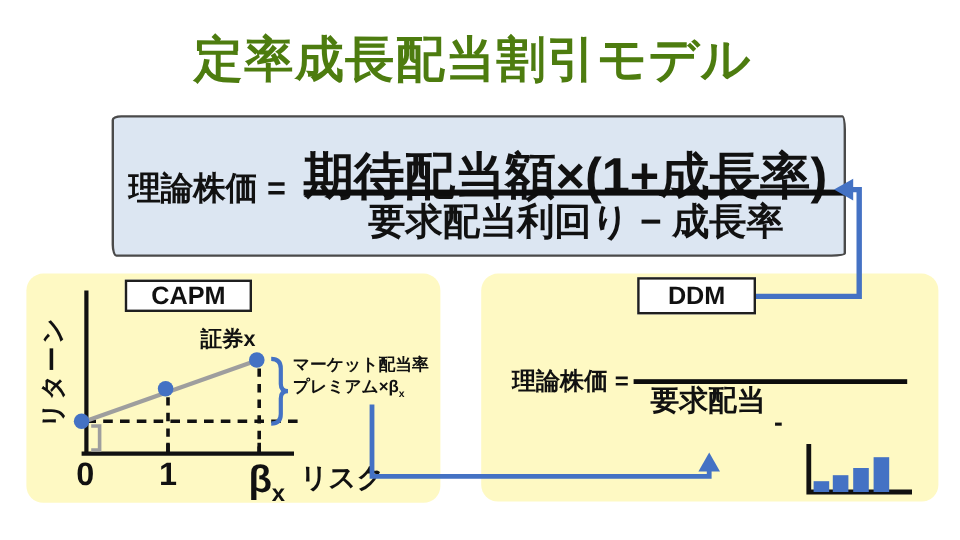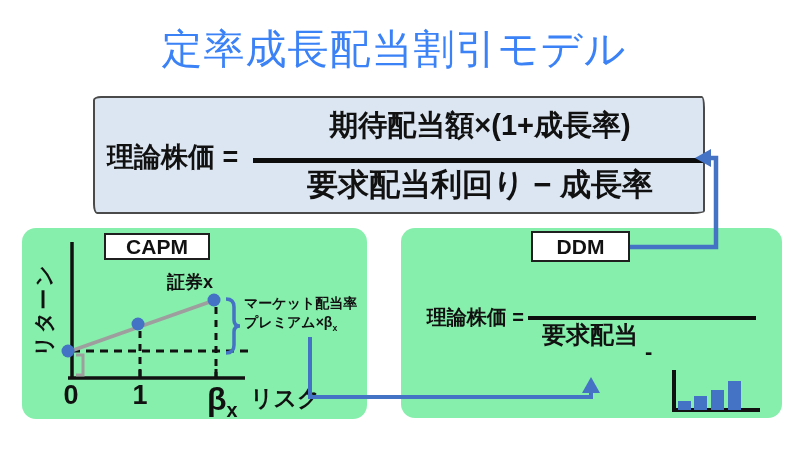--- a/index.html
+++ b/index.html
@@ -3,35 +3,35 @@
 <meta charset="utf-8">
 <style>
   html,body{margin:0;padding:0;background:#fff;}
   .stage{
     position:relative;width:800px;height:450px;overflow:hidden;background:#ffffff;
     font-family:"Liberation Sans","DejaVu Sans",sans-serif;color:#111;
   }
   
   .title{
     position:absolute;left:0;right:12px;top:22px;text-align:center;
-    font-size:41px;font-weight:400;letter-spacing:1px;color:#3b82f6;
+    font-size:41px;font-weight:700;letter-spacing:1px;color:#4d7c0f;
   }
   
   .formula-box{
     position:absolute;left:93px;top:96px;width:612px;height:118px;
     background:#DCE6F2;border:2px solid #4a4a4a;
     border-radius:8px 3px 12px 4px / 4px 12px 3px 10px;
     box-sizing:border-box;
   }
   .mf-lhs{position:absolute;left:12px;top:42px;font-size:27px;font-weight:800;line-height:34px;}
-  .mf-num{position:absolute;left:158px;top:8px;width:454px;text-align:center;font-size:29px;font-weight:800;}
+  .mf-num{position:absolute;left:158px;top:21px;width:454px;font-size:42px;font-weight:800;}
   .mf-bar{position:absolute;left:158px;top:60px;width:454px;height:4.5px;background:#0d0d0d;}
   .mf-den{position:absolute;left:158px;top:66px;width:454px;text-align:center;font-size:31px;font-weight:800;}
   
-  .panel{position:absolute;background:#86efac;border-radius:14px;text-decoration:underline;}
+  .panel{position:absolute;background:#fef9c3;border-radius:14px;text-decoration:underline;}
   .panel-left{left:22px;top:228px;width:345px;height:191px;}
   .panel-right{left:401px;top:228px;width:381px;height:190px;}
   .tag-box{
     position:absolute;background:#fff;border:2px solid #1f1f1f;box-sizing:border-box;
     text-align:center;font-weight:800;font-size:21px;
   }
   .capm-tag{left:82px;top:5px;width:106px;height:27px;line-height:24px;}
   .ddm-tag{left:130px;top:3px;width:99px;height:31px;line-height:28px;}
   
   .graph-svg{position:absolute;left:0;top:0;}

